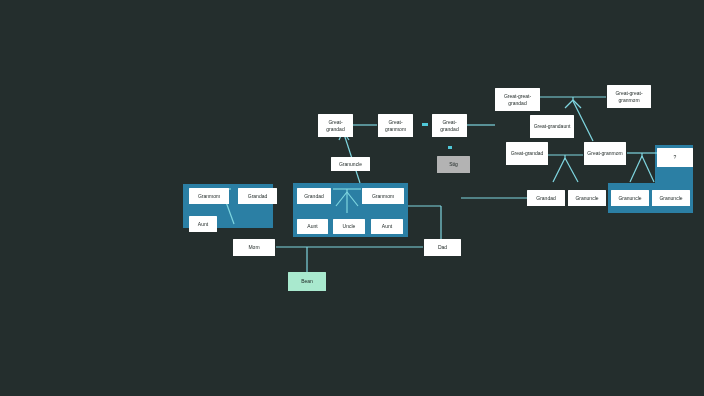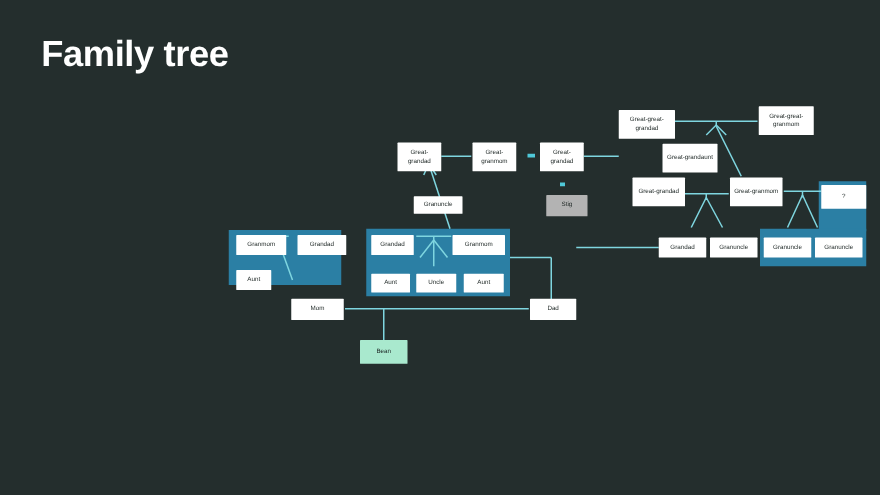--- a/index.html
+++ b/index.html
@@ -58,21 +58,20 @@
     width: 704px; height: 396px;
     overflow: visible;
     pointer-events: none;
   }
 </style>
 </head>
 <body>
 
 <div id="canvas">
 
-  <div id="title">Family tree</div>
 
   <div class="panel" style="left:183px; top:184px; width:90px; height:44px;"></div>
   <div class="panel" style="left:293px; top:183px; width:115px; height:54px;"></div>
   <div class="panel" style="left:655px; top:145px; width:38px; height:40px;"></div>
   <div class="panel" style="left:608px; top:183px; width:85px; height:30px;"></div>
 
   <svg class="ov" viewBox="0 0 704 396" xmlns="http://www.w3.org/2000/svg">
     <g stroke="#7fd6e0" stroke-width="1.2" fill="none" stroke-linecap="butt">
 
       <line x1="234" y1="224" x2="222" y2="191"></line>

